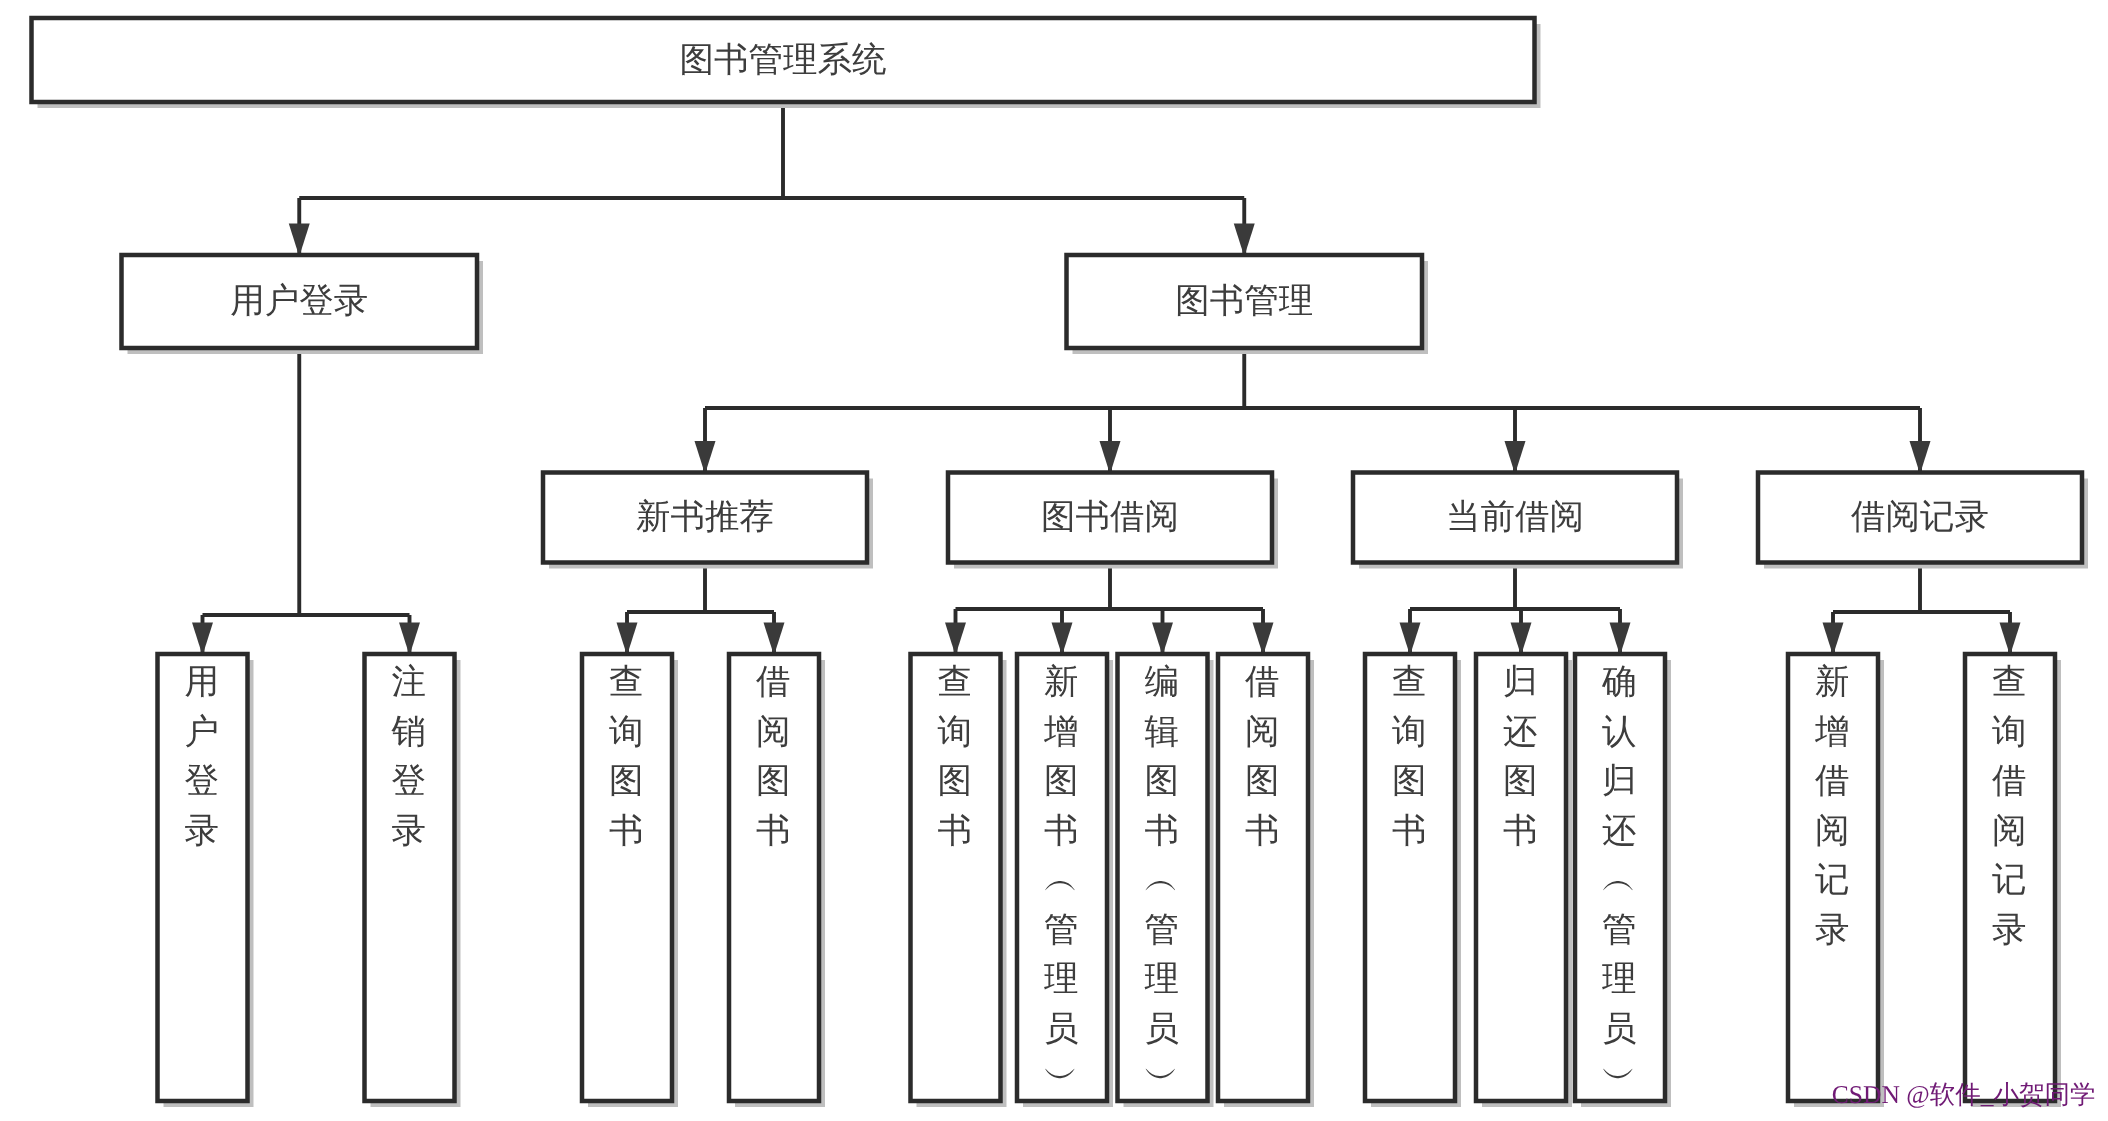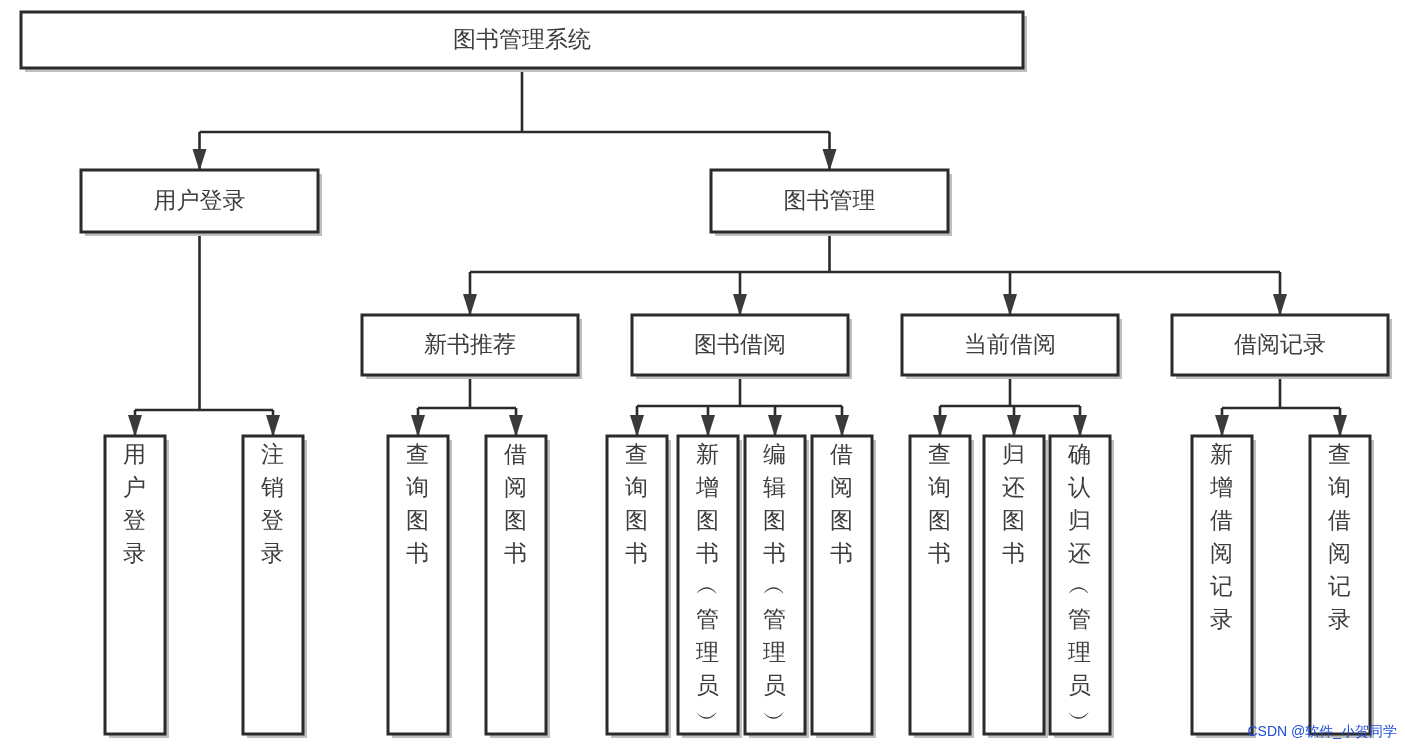--- a/index.html
+++ b/index.html
@@ -8,22 +8,22 @@
   #diagram-root{position:relative;width:1405px;height:747px;background:#fff;}
   svg#tree{position:absolute;left:0;top:0;width:1405px;height:747px;}
   .node-box{fill:#ffffff;stroke:#2b2b2b;stroke-width:3;}
   .node-shadow{fill:#bfbfbf;stroke:none;}
   .connector{stroke:#2b2b2b;stroke-width:2.6;fill:none;}
   .arrow-head{fill:#3a3a3a;stroke:none;}
   .node-label{fill:#3d3d3d;font-family:"Liberation Sans","DejaVu Sans",sans-serif;
               font-size:23px;text-anchor:middle;dominant-baseline:middle;}
   .leaf-label{fill:#3d3d3d;font-family:"Liberation Sans","DejaVu Sans",sans-serif;
               font-size:23px;letter-spacing:1px;}
-  .watermark{position:absolute;right:8px;bottom:6px;color:#1d4ed8;font-size:14px;
-             font-family:Liberation Sans, sans-serif;white-space:nowrap;
+  .watermark{position:absolute;right:8px;bottom:6px;color:#701a75;font-size:17px;
+             font-family:Liberation Serif, serif;white-space:nowrap;
              pointer-events:none;}
 </style>
 </head>
 <body>
 
 <div id="diagram-root">
   <svg id="tree" viewBox="0 0 1405 747">
     <g id="connectors">
         <line x1="522" y1="68" x2="522" y2="132" class="connector"></line>
         <line x1="199.5" y1="132" x2="829.5" y2="132" class="connector"></line>

